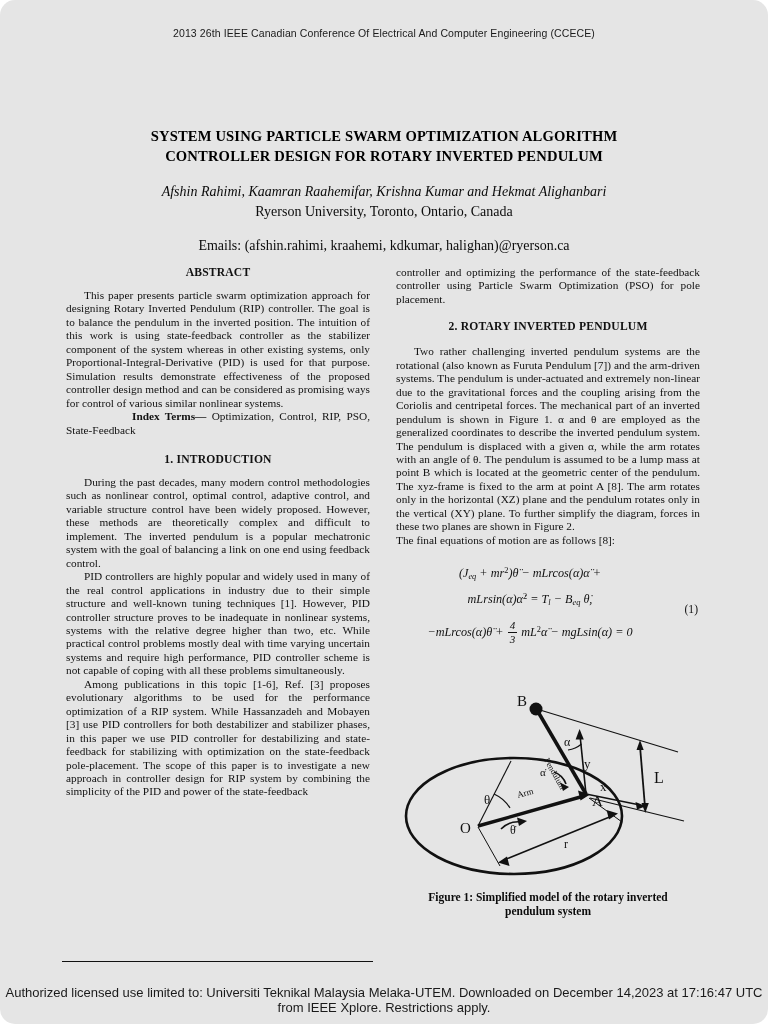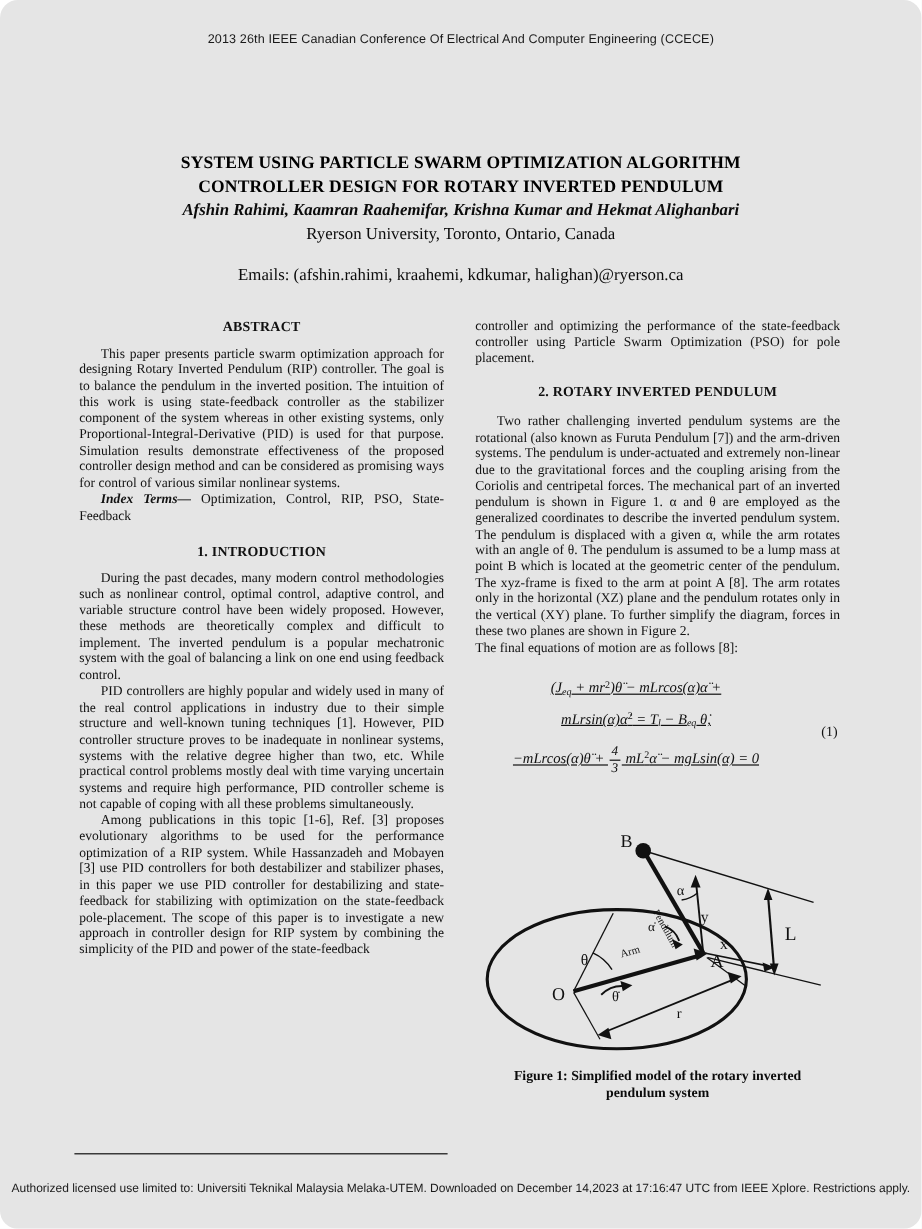--- a/index.html
+++ b/index.html
@@ -43,25 +43,25 @@
   }
   .paper-title {
     font-family: "Liberation Serif", "DejaVu Serif", serif;
     font-weight: bold;
     font-size: 14.6px;
     line-height: 20px;
     letter-spacing: 0.15px;
     color: #000;
   }
   .authors {
+    margin-top: 16px;
     font-style: italic;
     font-size: 14px;
     line-height: 19px;
     color: #0b0b0b;
-    font-weight: bold;
   }
   .affil {
     margin-top: 1px;
     font-size: 14px;
     line-height: 19px;
   }
   .emails {
     margin-top: 15px;
     font-size: 14px;
     line-height: 19px;
@@ -91,39 +91,39 @@
   }
   .sec-head.spaced-top { margin-top: 14px; }
 
   p.body {
     margin: 0;
     text-indent: 18px;
     text-align: justify;
   }
   p.body.noindent { text-indent: 0; }
 
-  .idx-term { font-style: italic; font-weight: bold; }
+  .idx-term { font-weight: bold; margin-left: 48px; }
 
   
   .eq-wrap {
     position: relative;
     margin-top: 14px;
     height: 88px;
   }
   .eq-body {
     position: absolute;
     left: 0; top: 0;
     width: 268px;
     text-align: center;
     font-family: "Liberation Serif", "DejaVu Serif", serif;
     font-style: italic;
     font-size: 12.2px;
     color: #111;
   }
-  .eq-line { line-height: 20px; white-space: nowrap; text-decoration: underline; }
+  .eq-line { line-height: 20px; white-space: nowrap; }
   .eq-line.l3 { line-height: 26px; margin-top: 4px; }
   .eq-num {
     position: absolute;
     right: 2px; top: 42px;
     font-size: 11.6px;
     font-style: normal;
   }
   .sub { font-size: 8.4px; vertical-align: -2px; font-style: italic; }
   .sup { font-size: 8.4px; vertical-align: 4px; font-style: normal; }
   .frac {
@@ -166,21 +166,21 @@
     font-family: "Liberation Sans", "DejaVu Sans", sans-serif;
     font-size: 10px;
     color: #111;
   }
   .license {
     position: absolute;
     left: 0; top: 985px;
     width: 768px;
     text-align: center;
     font-family: "Liberation Sans", "DejaVu Sans", sans-serif;
-    font-size: 10px;
+    font-size: 13px;
     color: #1a1a1a;
   }
 </style>
 </head>
 <body>
 
 <div class="page">
 
   <div class="conf-header">2013 26th IEEE Canadian Conference Of Electrical And Computer Engineering (CCECE)</div>
 

